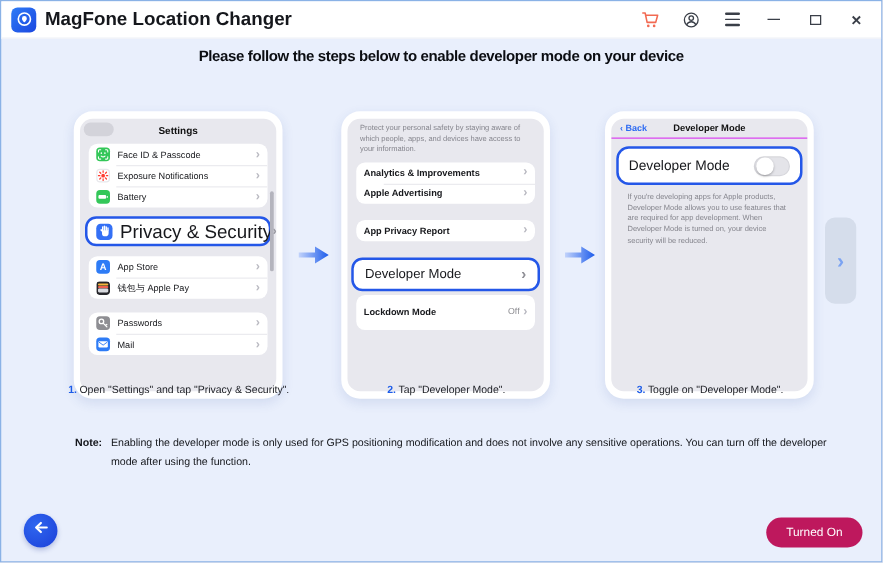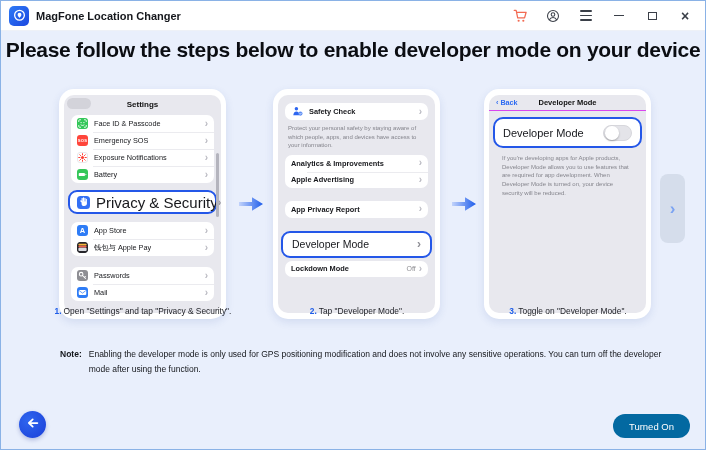--- a/index.html
+++ b/index.html
@@ -2,31 +2,31 @@
 <html><head>
 <meta charset="utf-8">
 <style>
   html,body{margin:0;padding:0;background:#cfd6e4;font-family:"Liberation Sans",sans-serif;}
   *{box-sizing:border-box;}
   .win{width:706px;height:450px;position:relative;background:#e9effc;border:1px solid #8ab2e6;overflow:hidden;}
 
   
   .titlebar{position:absolute;top:0;left:0;right:0;height:30px;background:#ffffff;display:flex;align-items:center;padding:0 12px 0 8px;border-bottom:1px solid #eef1f7;}
   .logo{width:20px;height:20px;border-radius:5px;background:linear-gradient(135deg,#2e7bf6,#1b47e0);display:flex;align-items:center;justify-content:center;margin-right:7px;flex:none;}
-  .app-title{font-size:11px;font-weight:700;color:#15171c;text-align:center;}
+  .app-title{font-size:15px;font-weight:700;color:#15171c;text-align:center;}
   .tb-right{margin-left:auto;display:flex;align-items:center;gap:17px;}
   .tb-btn{display:flex;align-items:center;justify-content:center;width:16px;height:16px;cursor:pointer;}
   .menu-lines{display:flex;flex-direction:column;gap:2.6px;}
   .menu-lines i{display:block;width:12px;height:1.7px;background:#3a3f48;border-radius:1px;}
   .min-line{width:10px;height:1.7px;background:#3a3f48;}
   .max-box{width:9px;height:8px;border:1.6px solid #3a3f48;}
   .close-x{font-size:14px;color:#3a3f48;font-weight:700;line-height:1;}
 
   
-  .heading{position:absolute;top:37px;left:0;width:100%;text-align:center;font-size:21px;font-weight:800;color:#0b0d12;letter-spacing:-0.3px;}
+  .heading{position:absolute;top:37px;left:0;width:100%;text-align:center;font-size:12px;font-weight:800;color:#0b0d12;letter-spacing:-0.3px;}
 
   
   .phone{position:absolute;top:88px;width:167px;height:230px;background:#fff;border-radius:15px;box-shadow:0 3px 9px rgba(40,70,160,.12);padding:6px 5px;}
   #phone1{left:58px}#phone2{left:272px}#phone3{left:483px}
   .screen{width:100%;height:100%;background:#e8e8ee;border-radius:10px;overflow:hidden;position:relative;}
 
   .ios-title{text-align:center;font-size:8px;font-weight:700;color:#111;padding-top:5px;}
   .corner-pill{position:absolute;top:3px;left:3px;width:24px;height:11px;border-radius:6px;background:#d3d3da;}
   .group{background:#fff;border-radius:7px;margin:6px 7px 0;overflow:hidden;}
   .row{display:flex;align-items:center;height:17px;padding:0 6px;position:relative;}
@@ -50,21 +50,21 @@
   .p2-safety{margin:8px 7px 0;height:17px;}
   .p2-bold{font-size:7.4px;font-weight:700;color:#17181c;}
   .ios-desc{font-size:6px;line-height:1.45;color:#85858d;}
   .p2-desc{margin:4px 10px 0;}
   .p2-group{margin:5px 7px 0;}
   .p2-group .row{height:16.5px;}
   .p2-report{margin:13px 7px 0;height:16.5px;}
   .p2-dev{margin:13px 3px 0;height:27px;border-radius:9px;padding:0 9px;display:flex;align-items:center;}
   .p2-dev .row-label{font-size:10.5px;font-weight:500;}
   .p2-dev .chev{color:#8e8e95;font-size:12px;}
-  .p2-lock{margin:3px 7px 0;height:16px;}
+  .p2-lock{margin:3px 7px 0;height:28px;}
   .val{margin-left:auto;font-size:7px;color:#8e8e93;}
   .p2-lock .chev{margin-left:3px;}
 
   
   .p3-nav{height:16px;position:relative;border-bottom:1px solid #d946ef;display:flex;align-items:center;}
   .p3-back{position:absolute;left:7px;color:#2e6bf2;font-size:7.2px;font-weight:700;}
   .p3-back::before{content:"‹ ";font-weight:800;}
   .p3-title{width:100%;text-align:center;font-size:7.5px;font-weight:700;color:#111;}
   .p3-dev{margin:6px 4px 0;height:31px;border-radius:10px;display:flex;align-items:center;padding:0 8px;}
   .p3-dev .row-label{font-size:11px;font-weight:500;}
@@ -83,21 +83,21 @@
   #cap2{left:256px;width:200px;}
   #cap3{left:462px;width:210px;}
   .step-num{color:#1d5ce8;font-weight:800;margin-right:2px;}
 
   
   .note{position:absolute;top:346px;left:59px;right:26px;display:flex;font-size:8.5px;line-height:1.75;color:#14161b;}
   .note-label{font-weight:800;flex:none;margin-right:7px;}
 
   
   .back-btn{position:absolute;left:18px;top:410px;width:27px;height:27px;border-radius:50%;background:radial-gradient(circle at 35% 35%,#2f66ef,#1b3fd8);display:flex;align-items:center;justify-content:center;cursor:pointer;box-shadow:0 2px 4px rgba(20,40,140,.25);}
-  .turned-on{position:absolute;right:15px;top:413px;height:24px;padding:0 16px;border-radius:12px;background:#0369a1;color:#fff;font-size:9.5px;display:flex;align-items:center;border:none;cursor:pointer;font-family:inherit;}
+  .turned-on{position:absolute;right:15px;top:413px;height:24px;padding:0 16px;border-radius:12px;background:#be185d;color:#fff;font-size:9.5px;display:flex;align-items:center;border:none;cursor:pointer;font-family:inherit;}
 </style>
 </head>
 <body>
 
 <div class="win">
 
   <div class="titlebar">
     <span class="logo">
       <svg width="13" height="13" viewBox="0 0 24 24">
           <circle cx="12" cy="11.5" r="9" fill="none" stroke="#fff" stroke-width="2.4"></circle>
@@ -155,27 +155,20 @@
                   <path d="M8.6 1 h1.2 A1.2 1.2 0 0 1 11 2.2 v1.2"></path>
                   <path d="M11 8.6 v1.2 A1.2 1.2 0 0 1 9.8 11 H8.6"></path>
                   <path d="M3.4 11 H2.2 A1.2 1.2 0 0 1 1 9.8 V8.6"></path>
                   <path d="M4 7.9 c1.2 1 2.8 1 4 0"></path>
                 </g>
                 <circle cx="4.1" cy="4.7" r=".85" fill="#fff"></circle>
                 <circle cx="7.9" cy="4.7" r=".85" fill="#fff"></circle>
               </svg>
           </span>
           <span class="row-label">Face ID &amp; Passcode</span>
-          <span class="chev"></span>
-        </div>
-        <div class="row">
-          <span class="icon-sq" style="background:#ff453a">
-              <span class="sos-txt">SOS</span>
-            </span>
-          <span class="row-label">Emergency SOS</span>
           <span class="chev"></span>
         </div>
         <div class="row">
           <span class="icon-sq" style="background:#fff;border:.5px solid #e8e8ec">
             <svg width="9" height="9" viewBox="0 0 12 12">
                 <circle cx="6" cy="6" r="2" fill="#ff3b30"></circle>
                 <g stroke="#ff3b30" stroke-width="1.3" stroke-linecap="round">
                   <path d="M6 .9 V2.5"></path>
                   <path d="M6 9.5 V11.1"></path>
                   <path d="M.9 6 H2.5"></path>
@@ -261,32 +254,20 @@
           <span class="chev"></span>
         </div>
       </div>
 
       <div class="scrollbar"></div>
     </div>
   </div>
 
   <div class="phone" id="phone2">
     <div class="screen">
-      <div class="p2-row p2-safety">
-        <span class="icon-sq" style="background:transparent;width:12px;height:12px">
-          <svg width="11" height="11" viewBox="0 0 12 12">
-              <circle cx="4.8" cy="3" r="1.9" fill="#2e66f0"></circle>
-              <path d="M1.4 10 c.4-2.7 1.7-3.9 3.4-3.9 s3 1.2 3.4 3.9 z" fill="#2e66f0"></path>
-              <circle cx="9.2" cy="8.2" r="2.3" fill="#5b8df5"></circle>
-              <path d="M8.2 8.2 l.8 .8 l1.5-1.6" stroke="#fff" stroke-width=".8" fill="none"></path>
-            </svg>
-        </span>
-        <span class="p2-bold">Safety Check</span>
-        <span class="chev"></span>
-      </div>
       <div class="ios-desc p2-desc">Protect your personal safety by staying aware of which people, apps, and devices have access to your information.</div>
 
       <div class="group p2-group">
         <div class="row">
           <span class="p2-bold">Analytics &amp; Improvements</span>
           <span class="chev"></span>
         </div>
         <div class="row">
           <span class="p2-bold">Apple Advertising</span>
           <span class="chev"></span>

